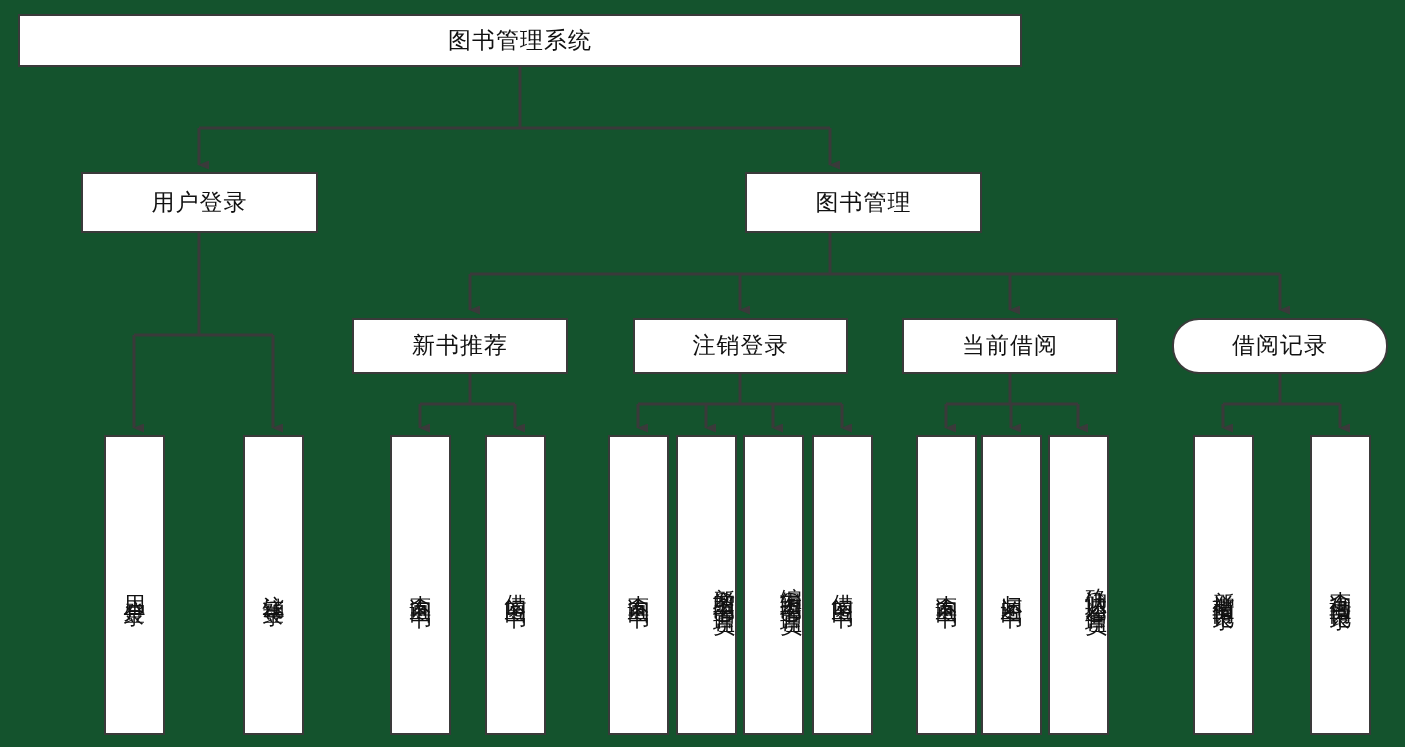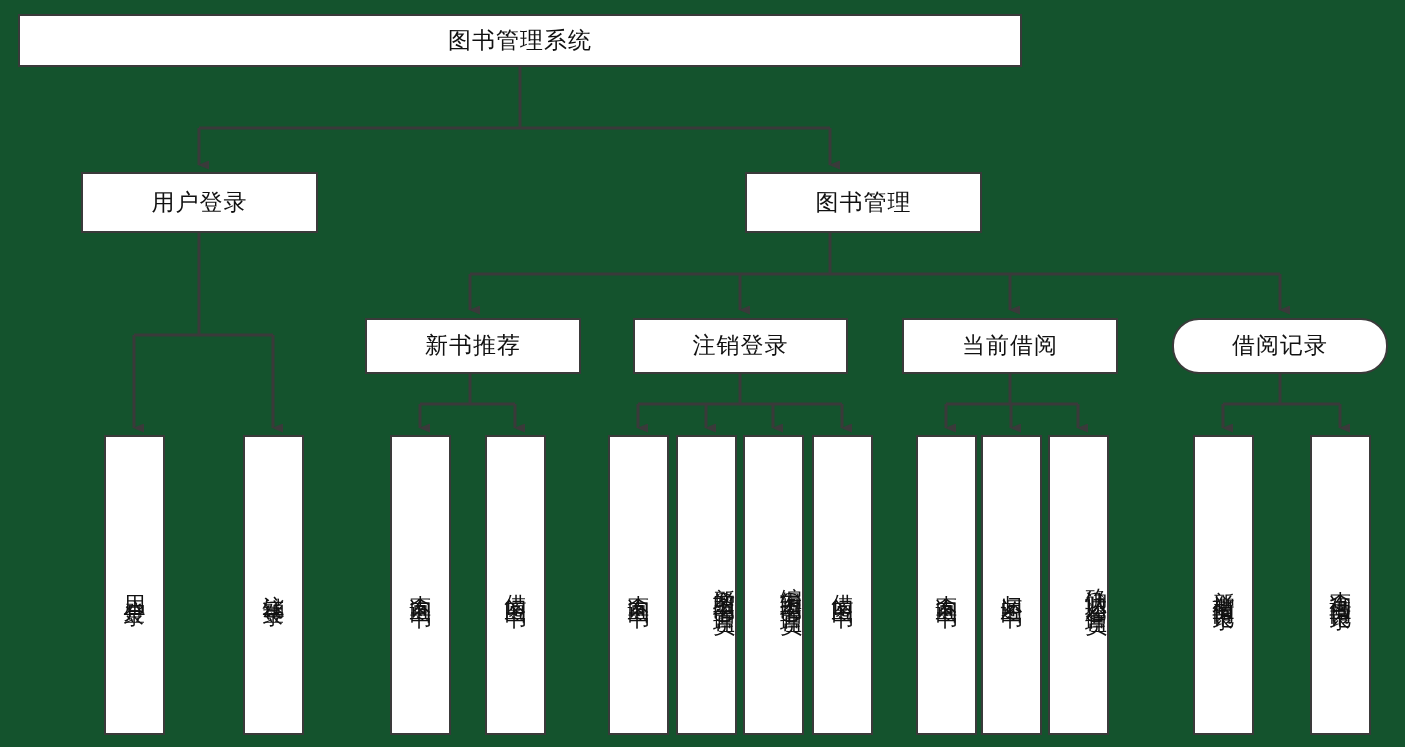--- a/index.html
+++ b/index.html
@@ -121,21 +121,21 @@
       <path d="M1223,404 L1223,428" marker-end="url(#arrow)"></path>
       <path d="M1340,404 L1340,428" marker-end="url(#arrow)"></path>
     </g>
   </svg>
 
   <div class="node node-h node-root" style="left:18px; top:14px; width:1004px; height:53px;">图书管理系统</div>
 
   <div class="node node-h" style="left:81px; top:172px; width:237px; height:61px;">用户登录</div>
   <div class="node node-h" style="left:711px; top:172px; width:237px; height:61px;margin-left:34px;">图书管理</div>
 
-  <div class="node node-h" style="left:365px; top:318px; width:216px; height:56px;">新书推荐</div>
+  <div class="node node-h" style="left:352px; top:318px; width:216px; height:56px;">新书推荐</div>
   <div class="node node-h" style="left:633px; top:318px; width:215px; height:56px;">注销登录</div>
   <div class="node node-h" style="left:902px; top:318px; width:216px; height:56px;">当前借阅</div>
   <div class="node node-h" style="left:1172px; top:318px; width:216px; height:56px;border-radius:27px;">借阅记录</div>
 
   <div class="node node-v mid" style="left:104px; top:435px; width:61px; height:300px;">用户登录</div>
   <div class="node node-v mid" style="left:243px; top:435px; width:61px; height:300px;">注销登录</div>
 
   <div class="node node-v mid" style="left:390px; top:435px; width:61px; height:300px;">查询图书</div>
   <div class="node node-v mid" style="left:485px; top:435px; width:61px; height:300px;">借阅图书</div>
 

